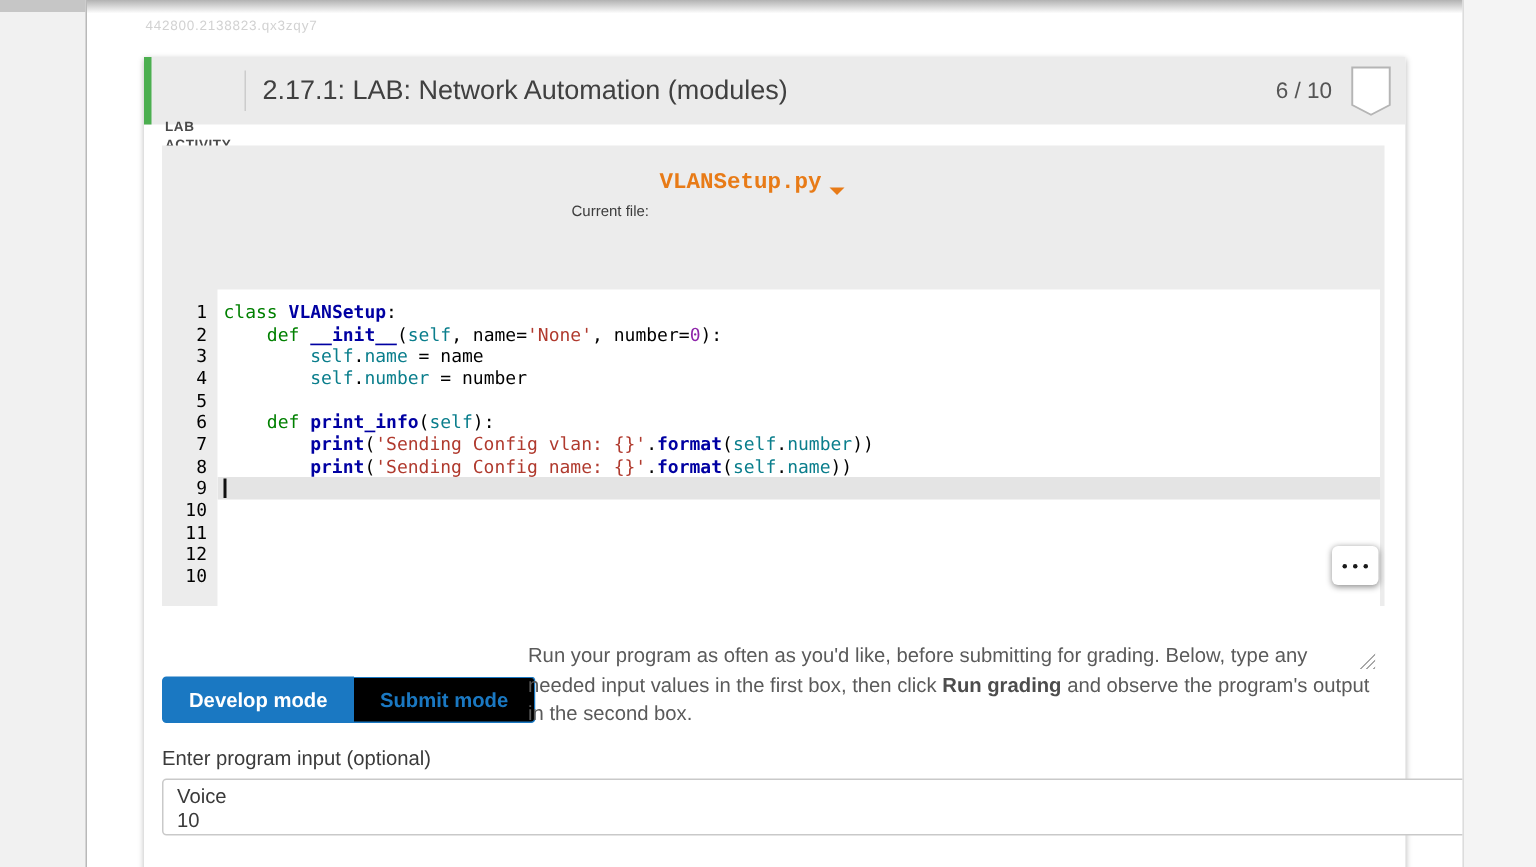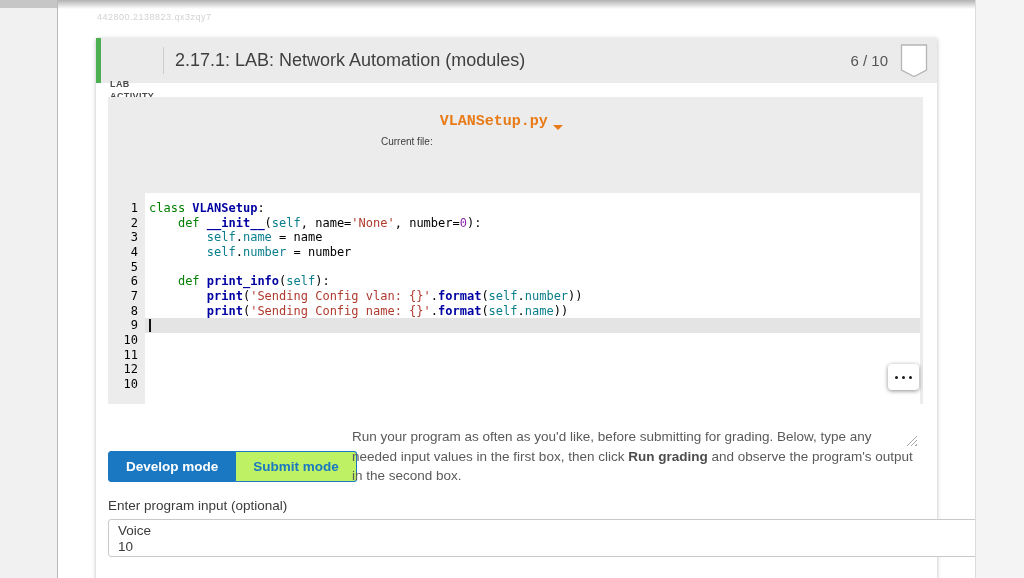--- a/index.html
+++ b/index.html
@@ -74,21 +74,21 @@
   
   .editor-rel { position:relative; }
 
   .resize-handle { position:absolute; right:3px; bottom:2px; width:11px; height:11px; z-index:4; cursor:nwse-resize;
     background:repeating-linear-gradient(135deg, transparent 0 2px, #a8a8a8 2px 3px);
     clip-path:polygon(100% 0, 100% 100%, 0 100%); }
 
   
   .mode-group { position:absolute; left:12px; top:392px; display:flex;margin-top:21px; }
   .mode-btn { height:31px; font-size:13.5px; font-weight:bold; border:1px solid #1a78c2;
-    background:#bef264; color:#1a78c2; cursor:pointer; padding:0 17px;
+    background:#000000; color:#1a78c2; cursor:pointer; padding:0 17px;
     font-family:"Liberation Sans", sans-serif; }
   .mode-btn.active { background:#1a78c2; color:#ffffff; }
   .mode-btn:first-child { border-radius:3px 0 0 3px; }
   .mode-btn:last-child { border-radius:0 3px 3px 0; border-left:none; }
 
   .instructions { position:absolute; left:256px; top:389px; width:567px; font-size:13.5px;
     color:#5a5a5a; line-height:19.5px; }
   .instructions b { color:#4d4d4d; }
 
   .input-label { position:absolute; left:12px; top:460px; font-size:13.5px; color:#3b3b3b; }

